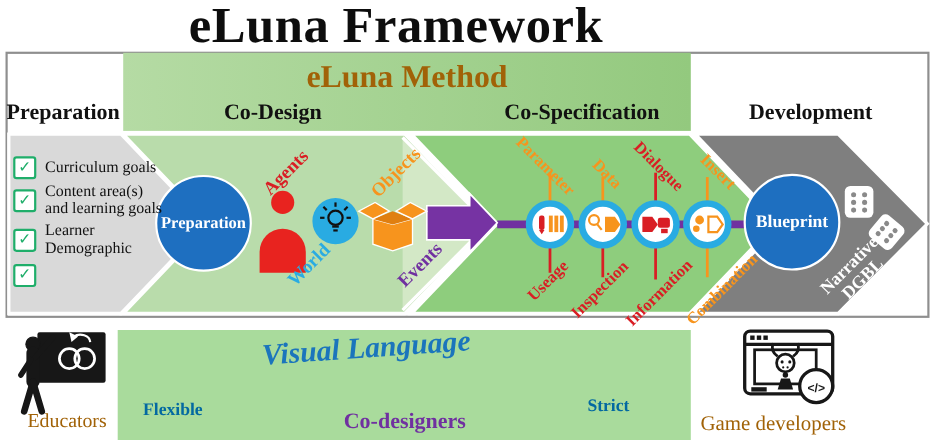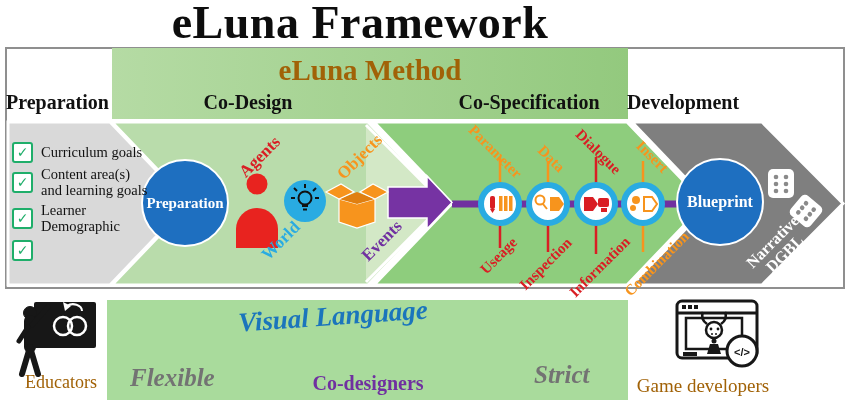--- a/index.html
+++ b/index.html
@@ -18,39 +18,39 @@
             font-family:"DejaVu Sans",sans-serif;}
   .check-label{font-size:14.5px;color:#111;line-height:1.08;width:118px;}
   .circle-label{text-align:center;color:#fff;font-weight:bold;}
   .rlab{position:absolute;white-space:nowrap;font-weight:bold;transform:translate(-50%,-50%) rotate(-45deg);}
   .rlab.cw{transform:translate(-50%,-50%) rotate(45deg);}
   .red{color:#d91e24;} .orange{color:#f7941d;} .cyan{color:#29abe2;} .purple{color:#7030a0;}
   .band{left:107px;top:300px;width:521px;height:100px;background:#a9db9c;}
   .vlang{left:133px;top:301px;width:400px;text-align:center;font-size:27px;font-weight:bold;font-style:italic;
          color:#1b75bc;transform:rotate(-4deg);}
   .bandword{font-weight:bold;}
-  .green-word{color:#737373;font-size:25px;font-style:italic;}
+  .green-word{color:#0369a1;font-size:16px;}
   .actor-label{color:#a16207;text-align:center;}
   .narr{color:#fff;font-weight:bold;font-size:16px;text-align:center;line-height:1.05;}
 </style>
 </head>
 <body>
 
 <div class="stage">
 
   <div class="abs title">eLuna Framework</div>
 
   <div class="abs panel"></div>
   <div class="abs banner"></div>
   <div class="abs banner-text">eLuna Method</div>
 
   <div class="abs phase" style="left:6px;width:102px;">Preparation</div>
   <div class="abs phase" style="left:178px;width:140px;">Co-Design</div>
   <div class="abs phase" style="left:444px;width:170px;">Co-Specification</div>
-  <div class="abs phase" style="left:613px;width:140px;">Development</div>
+  <div class="abs phase" style="left:667px;width:140px;">Development</div>
 
   <svg class="abs layer" width="851" height="406" viewBox="0 0 851 406">
 
     <path d="M8,122 L110,122 L188,203.5 L110,285 L8,285 Z" fill="#d9d9d9" stroke="#ffffff" stroke-width="3"></path>
     <path d="M112,122 L368,122 L446,203.5 L368,285 L112,285 L190,203.5 Z" fill="#b9dcab" stroke="#ffffff" stroke-width="3"></path>
     <path d="M366,125 L444,203.5 L366,282" fill="#d3e8c6" stroke="#ffffff" stroke-width="3"></path>
     <path d="M374,122 L627,122 L705,203.5 L627,285 L374,285 L452,203.5 Z" fill="#8ecd7d" stroke="#ffffff" stroke-width="3"></path>
     <path d="M632,122 L762,122 L843,203.5 L762,285 L632,285 L710,203.5 Z" fill="#7f7f7f" stroke="#ffffff" stroke-width="3"></path>
 
     <line x1="452" y1="204" x2="682" y2="204" stroke="#7030a0" stroke-width="7"></line>

